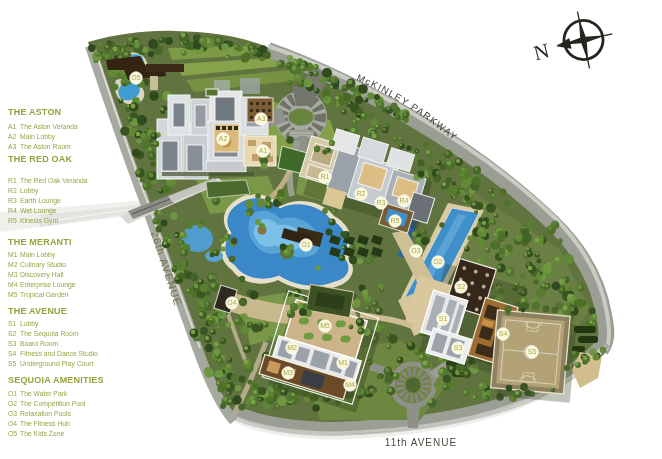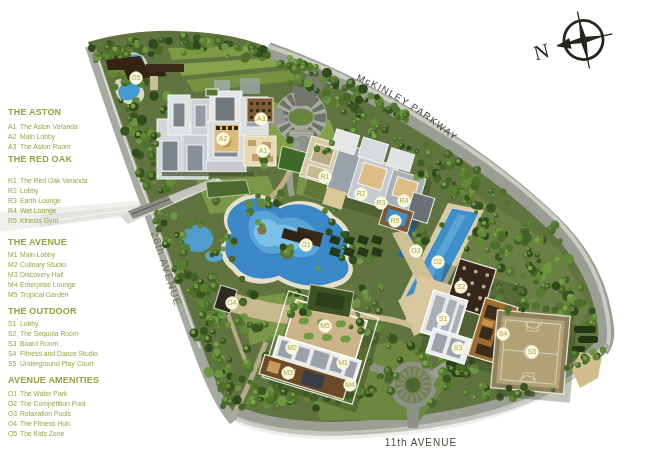--- a/index.html
+++ b/index.html
@@ -1838,34 +1838,34 @@
 <div class="i" style="top:133px"><span class="c">A2</span>Main Lobby</div>
 <div class="i" style="top:143px"><span class="c">A3</span>The Aston Room</div>
 
 <div class="h" style="top:154px">THE RED OAK</div>
 <div class="i" style="top:177px"><span class="c">R1</span>The Red Oak Veranda</div>
 <div class="i" style="top:187px"><span class="c">R2</span>Lobby</div>
 <div class="i" style="top:197px"><span class="c">R3</span>Earth Lounge</div>
 <div class="i" style="top:207px"><span class="c">R4</span>Wet Lounge</div>
 <div class="i" style="top:217px"><span class="c">R5</span>Kinesis Gym</div>
 
-<div class="h" style="top:237px">THE AVENUE</div>
+<div class="h" style="top:237px">THE MERANTI</div>
 <div class="i" style="top:251px"><span class="c">M1</span>Main Lobby</div>
 <div class="i" style="top:261px"><span class="c">M2</span>Culinary Studio</div>
 <div class="i" style="top:271px"><span class="c">M3</span>Discovery Hall</div>
 <div class="i" style="top:281px"><span class="c">M4</span>Enterprise Lounge</div>
 <div class="i" style="top:291px"><span class="c">M5</span>Tropical Garden</div>
 
-<div class="h" style="top:306px">THE OUTDOOR</div>
+<div class="h" style="top:306px">THE AVENUE</div>
 <div class="i" style="top:320px"><span class="c">S1</span>Lobby</div>
 <div class="i" style="top:330px"><span class="c">S2</span>The Sequoia Room</div>
 <div class="i" style="top:340px"><span class="c">S3</span>Board Room</div>
 <div class="i" style="top:350px"><span class="c">S4</span>Fitness and Dance Studio</div>
 <div class="i" style="top:360px"><span class="c">S5</span>Underground Play Court</div>
 
-<div class="h" style="top:375px">AVENUE AMENITIES</div>
+<div class="h" style="top:375px">SEQUOIA AMENITIES</div>
 <div class="i" style="top:390px"><span class="c">O1</span>The Water Park</div>
 <div class="i" style="top:400px"><span class="c">O2</span>The Competition Pool</div>
 <div class="i" style="top:410px"><span class="c">O3</span>Relaxation Pools</div>
 <div class="i" style="top:420px"><span class="c">O4</span>The Fitness Hub</div>
 <div class="i" style="top:430px"><span class="c">O5</span>The Kids Zone</div>
 </div>
 </div>
 
 </body></html>

